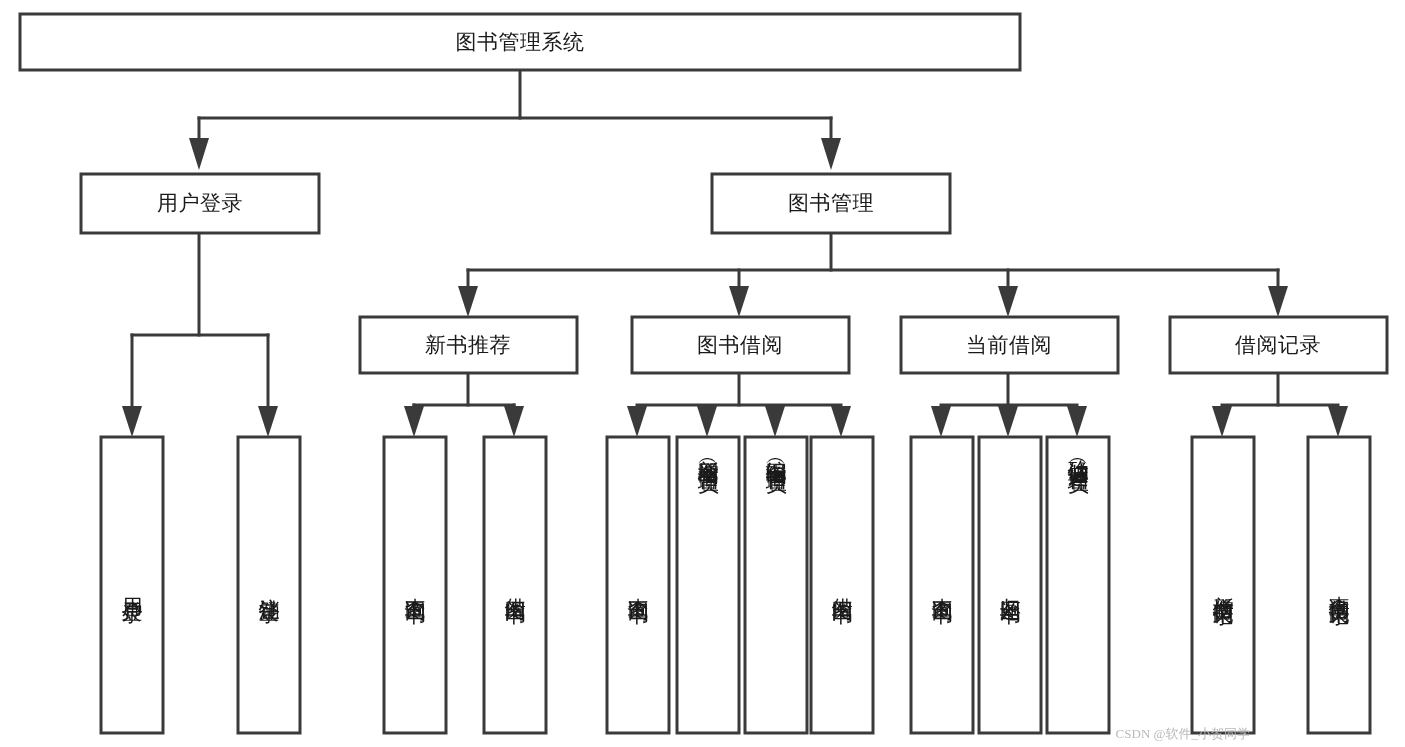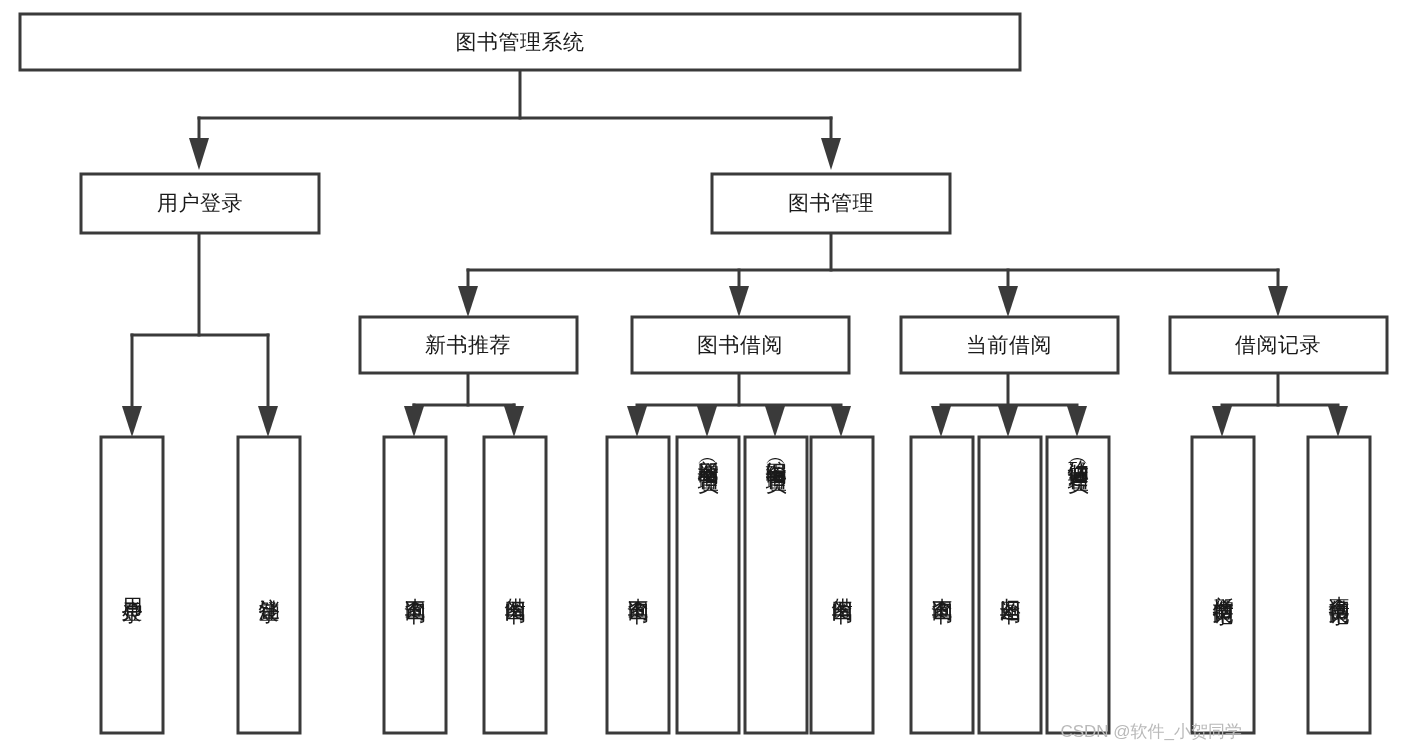--- a/index.html
+++ b/index.html
@@ -63,24 +63,24 @@
     font-family: "DejaVu Sans", "Liberation Sans", sans-serif;
     font-size: 21px;
     color: #1a1a1a;
     line-height: 1.25;
     letter-spacing: 2px;
     white-space: nowrap;
     text-align: center;
   }
   .watermark {
     position: absolute;
-    right: 16px;
+    right: 8px;
     bottom: 4px;
-    font-family: Liberation Sans, sans-serif;
-    font-size: 17px;
+    font-family: Liberation Serif, serif;
+    font-size: 13px;
     color: #b9b9b9;
     white-space: nowrap;
     user-select: none;
   }
 </style>
 </head>
 <body>
 
 <div id="diagram-root">
 

